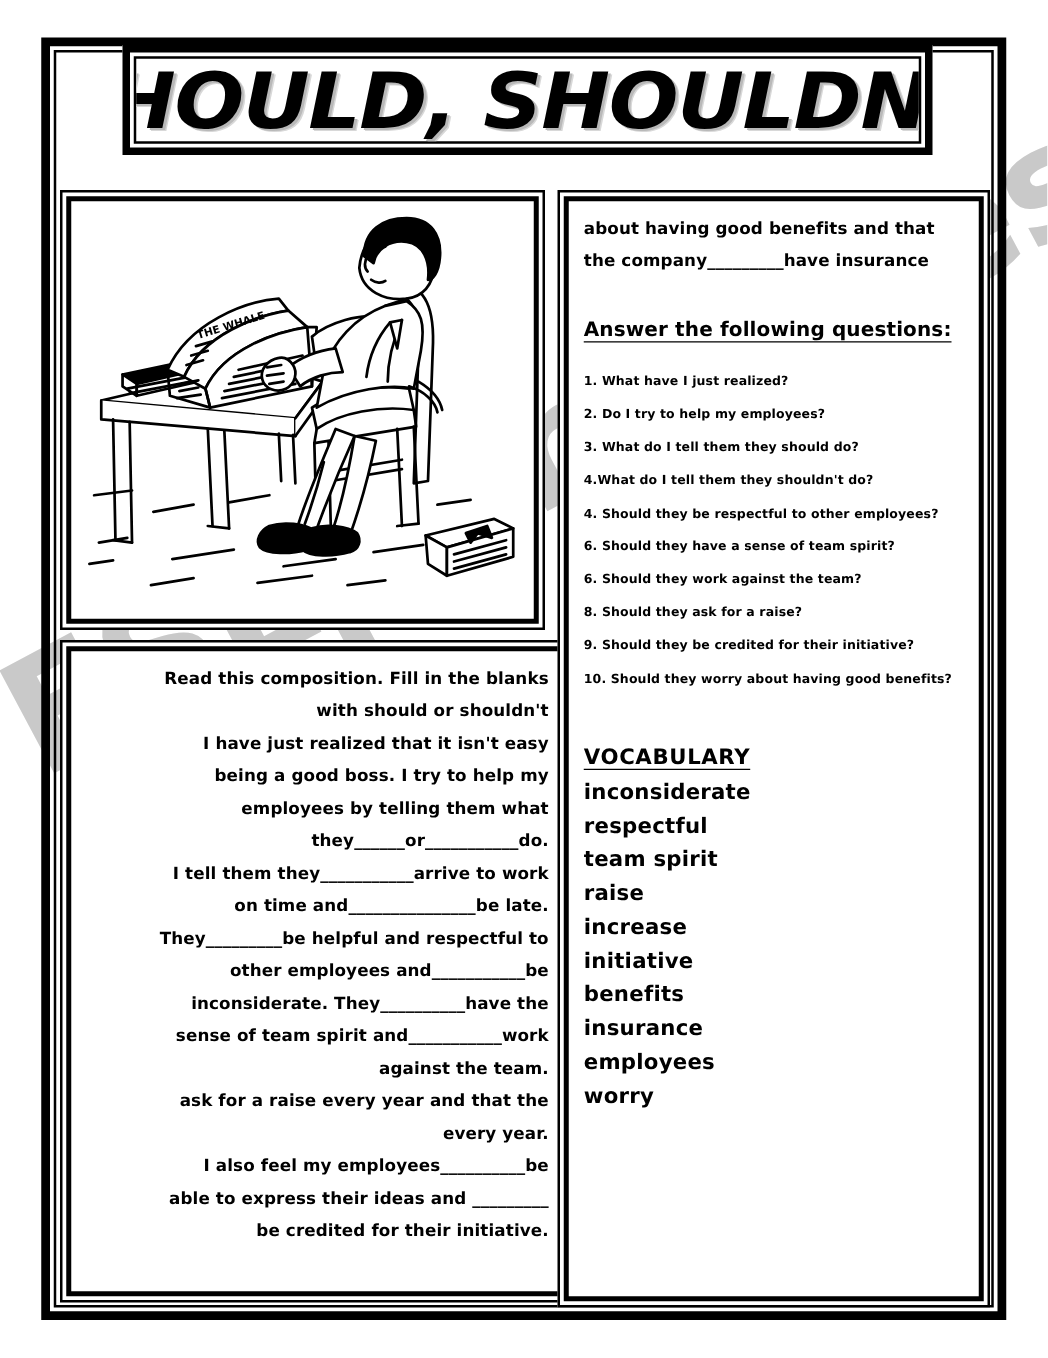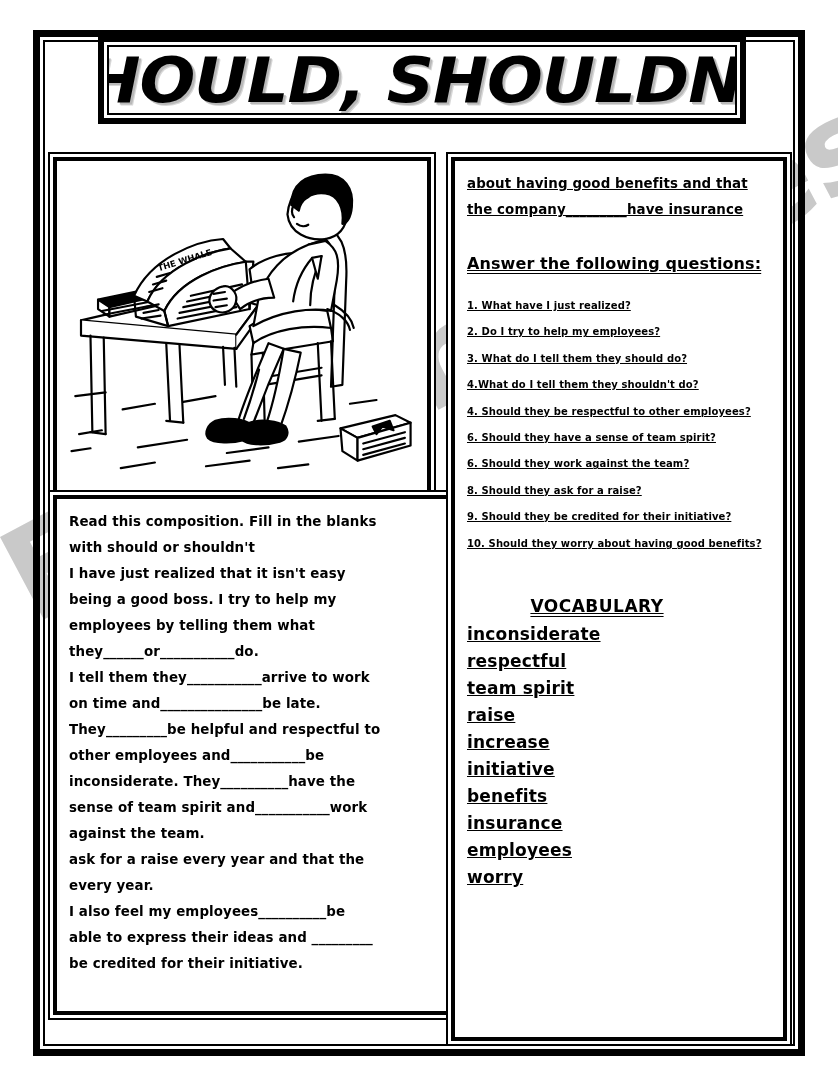--- a/index.html
+++ b/index.html
@@ -38,39 +38,39 @@
   .dbox > .dbox-in{position:absolute;left:3px;top:3px;right:3px;bottom:3px;
              border:4px solid #000;box-sizing:border-box;background:#fff;overflow:hidden;}
 
   
   #illus-box{left:48px;top:152px;width:388px;height:352px;}
   #illus-canvas{position:absolute;left:6px;top:6px;right:6px;bottom:6px;
                 background:#fff;overflow:hidden;}
   #illus-canvas svg{display:block;width:100%;height:100%;}
 
   
-  #comp-box{left:48px;top:490px;width:412px;height:530px;}
+  #comp-box{left:48px;top:512px;width:412px;height:530px;text-align:right;}
   #comp-inner{padding:10px 12px 0 12px;}
 
   
   #right-box{left:446px;top:152px;width:346px;height:894px;}
-  #right-inner{padding:10px 10px 0 12px;text-decoration:underline;}
+  #right-inner{padding:10px 10px 0 12px;}
 
   
   .ws{font-family:"DejaVu Sans","Liberation Sans",sans-serif;
       font-weight:bold;color:#000;font-size:13.4px;line-height:26px;
       letter-spacing:.1px;}
   .ws p{margin:0;}
 
   .qhead{font-size:16px;font-weight:bold;text-decoration:underline;
          text-underline-offset:4px;margin:0;line-height:30px;}
   .spacer-sm{height:14px;} .spacer-md{height:26px;} .spacer-lg{height:34px;}
 
   .vocab-head{font-size:17px;font-weight:bold;text-decoration:underline;
-         text-underline-offset:4px;text-align:center;line-height:30px;
+         text-underline-offset:4px;text-align:left;line-height:30px;
          letter-spacing:.5px;padding-right:46px;}
   .vocab-item{font-size:17px;font-weight:bold;line-height:27px;letter-spacing:.2px;}
   .qline{font-size:10px;line-height:26.4px;}
 </style>
 </head>
 <body>
 
 <div id="page">
 
   <div id="watermark">ESLprintables.com</div>

